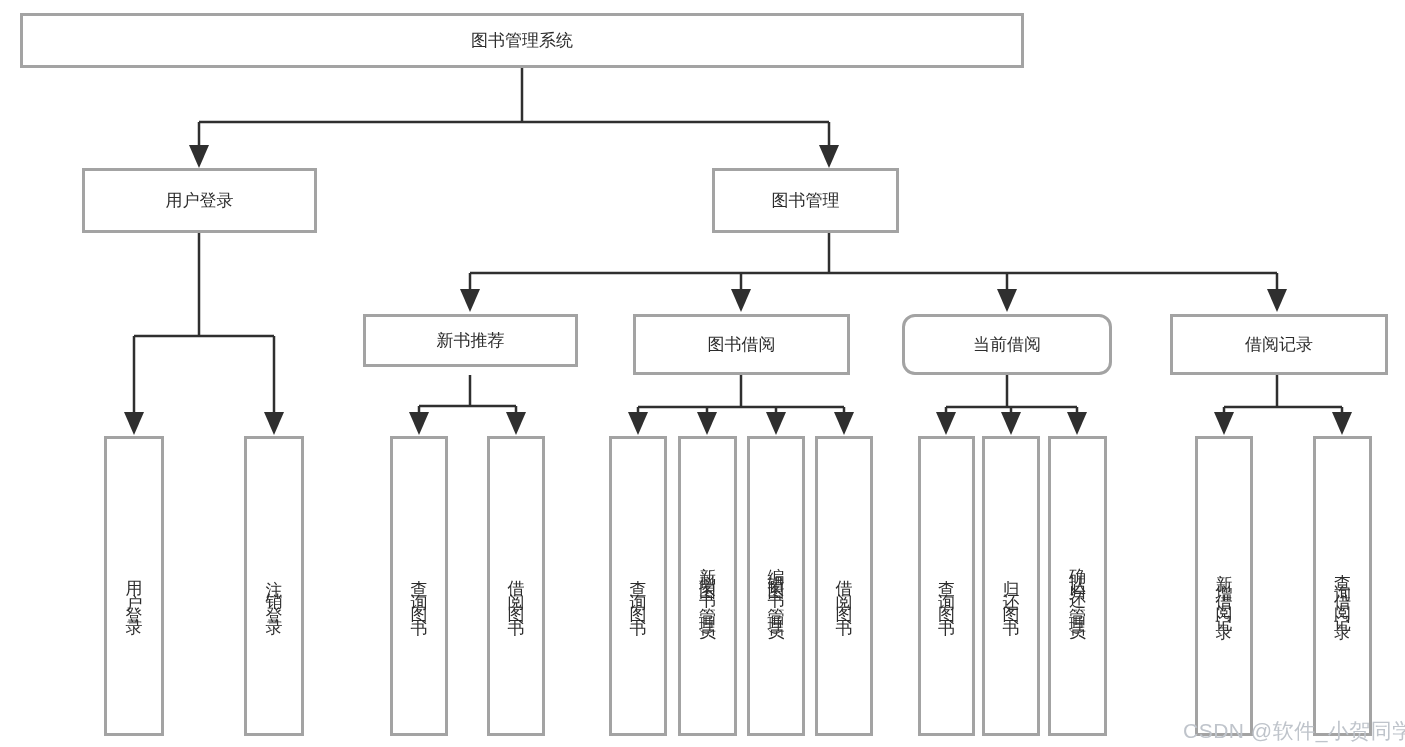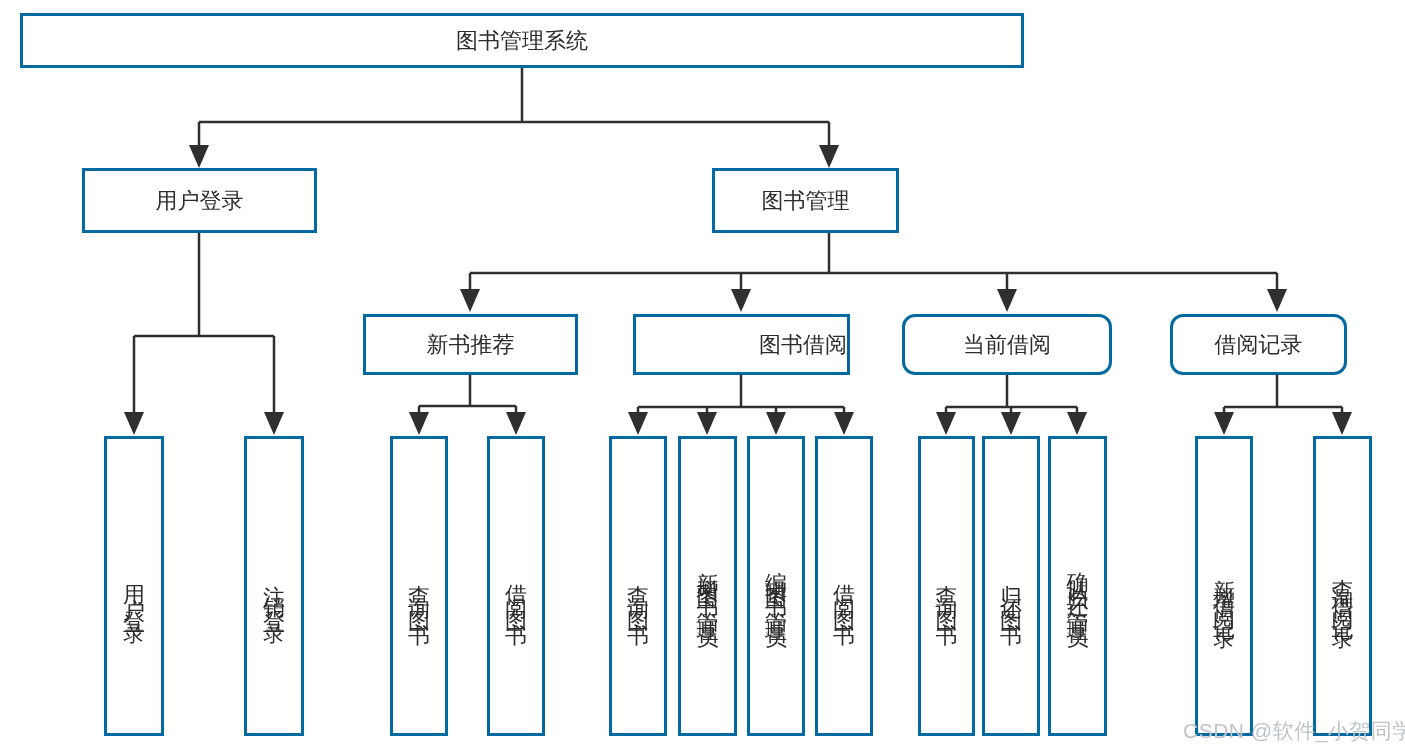--- a/index.html
+++ b/index.html
@@ -1,41 +1,41 @@
 <!DOCTYPE html>
 <html><head>
 <meta charset="utf-8">
 <style>
   html,body{margin:0;padding:0;background:#ffffff;}
   .canvas{
     position:relative;width:1405px;height:747px;background:#ffffff;
     font-family:"Liberation Sans","DejaVu Sans",sans-serif;overflow:hidden;
   }
   .node{
-    position:absolute;box-sizing:border-box;border:3px solid #0369a1;background:#ffffff;
+    position:absolute;box-sizing:border-box;border:3px solid #a3a3a3;background:#ffffff;
     display:flex;align-items:center;justify-content:center;
-    color:#2c2c2c;font-size:22px;line-height:1;z-index:2;
+    color:#2c2c2c;font-size:17px;line-height:1;z-index:2;
   }
   .leaf .vlabel{
     writing-mode:vertical-rl;text-orientation:mixed;
     letter-spacing:13px;white-space:nowrap;
   }
   svg.connectors{position:absolute;left:0;top:0;z-index:1;}
   .watermark{
     position:absolute;left:1183px;top:717px;z-index:6;
     color:#bfc4cb;font-size:21px;white-space:nowrap;letter-spacing:0.5px;
   }
   
   #n-root{left:20px;top:13px;width:1004px;height:55px;}
   #n-user{left:82px;top:168px;width:235px;height:65px;}
   #n-mgmt{left:712px;top:168px;width:187px;height:65px;}
-  #n-newrec{left:363px;top:314px;width:215px;height:61px;}
-  #n-borrow{left:633px;top:314px;width:217px;height:61px;justify-content:flex-end;}
+  #n-newrec{left:363px;top:314px;width:215px;height:53px;}
+  #n-borrow{left:633px;top:314px;width:217px;height:61px;}
   #n-current{left:902px;top:314px;width:210px;height:61px;border-radius:13px;}
-  #n-records{left:1170px;top:314px;width:177px;height:61px;border-radius:13px;}
+  #n-records{left:1170px;top:314px;width:218px;height:61px;}
   .leaf{top:436px;height:300px;}
   #l1{left:104px;width:60px;}  #l2{left:244px;width:60px;}
   #l3{left:390px;width:58px;}  #l4{left:487px;width:58px;}
   #l5{left:609px;width:58px;}  #l6{left:678px;width:59px;}
   #l7{left:747px;width:58px;}  #l8{left:815px;width:58px;}
   #l9{left:918px;width:57px;}  #l10{left:982px;width:58px;}
   #l11{left:1048px;width:59px;} #l12{left:1195px;width:58px;}
   #l13{left:1313px;width:59px;}
 </style>
 </head>

